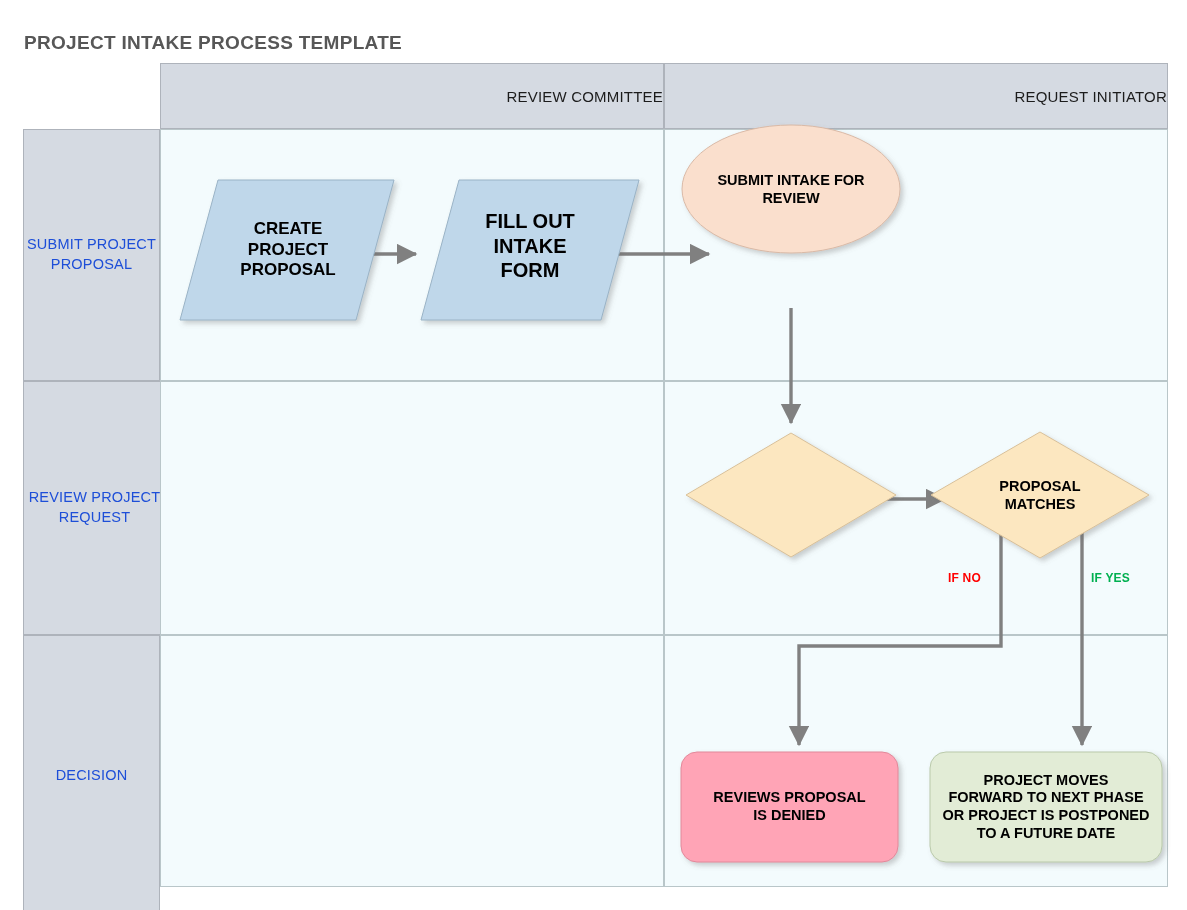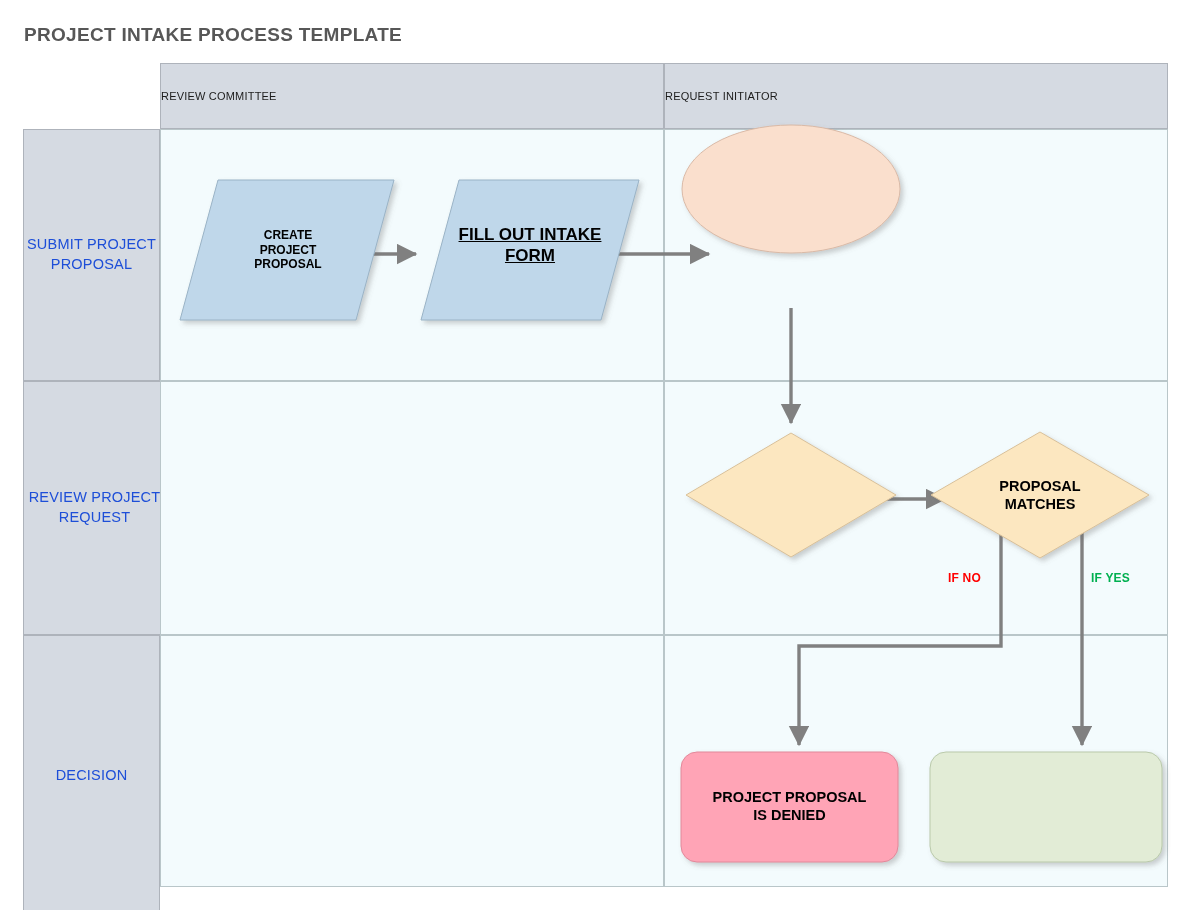--- a/index.html
+++ b/index.html
@@ -10,21 +10,21 @@
   body {
     width: 1187px;
     height: 910px;
     font-family: "Liberation Sans", sans-serif;
     position: relative;
     overflow: hidden;
   }
   #page-title {
     position: absolute;
     left: 24px;
-    top: 24px;
+    top: 32px;
     font-size: 19px;
     font-weight: bold;
     letter-spacing: 0.3px;
     color: #575757;
   }
   #diagram {
     position: absolute;
     left: 23px;
     top: 63px;
     width: 1145px;
@@ -39,22 +39,22 @@
     overflow: visible;
   }
   
   .lane-header {
     position: absolute;
     background: #d5dae2;
     border: 1px solid #aeb3bb;
     box-sizing: border-box;
     display: flex;
     align-items: center;
-    justify-content: flex-start;
-    font-size: 11px;
+    justify-content: flex-end;
+    font-size: 15px;
     color: #1c1c1c;
     letter-spacing: 0.2px;
   }
   .row-header {
     position: absolute;
     background: #d5dae2;
     border: 1px solid #aeb3bb;
     box-sizing: border-box;
     display: flex;
     align-items: center;
@@ -151,32 +151,38 @@
       <polygon points="195,117 371,117 333,257 157,257" fill="#bfd7ea" stroke="#9ab3c6" stroke-width="1"></polygon>
       <polygon points="436,117 616,117 578,257 398,257" fill="#bfd7ea" stroke="#9ab3c6" stroke-width="1"></polygon>
       <ellipse cx="768" cy="126" rx="109" ry="64" fill="#fadfcd" stroke="#d9b9a6" stroke-width="1"></ellipse>
       <polygon points="768,370 873,432 768,494 663,432" fill="#fce7c0" stroke="#d8c09a" stroke-width="1"></polygon>
       <polygon points="1017,369 1126,432 1017,495 908,432" fill="#fce7c0" stroke="#d8c09a" stroke-width="1"></polygon>
       <rect x="658" y="689" width="217" height="110" rx="16" ry="16" fill="#ffa4b6" stroke="#e2889a" stroke-width="1"></rect>
       <rect x="907" y="689" width="232" height="110" rx="16" ry="16" fill="#e2ecd6" stroke="#b9c9aa" stroke-width="1"></rect>
     </g>
   </svg>
 
-  <div class="node-label" style="left:195px; top:140px; width:140px; height:94px; font-size:12px;">CREATE
+  <div class="node-label" style="left:195px; top:140px; width:140px; height:94px; font-size:17px;">CREATE
 PROJECT
 PROPOSAL</div>
 
-  <div class="node-label" style="left:432px; top:150px; width:150px; height:66px; font-size:17px;text-decoration:underline;">FILL OUT INTAKE
+  <div class="node-label" style="left:432px; top:150px; width:150px; height:66px; font-size:20px;">FILL OUT INTAKE
 FORM</div>
 
+  <div class="node-label" style="left:663px; top:96px; width:210px; height:62px; font-size:14.5px;">SUBMIT INTAKE FOR
+REVIEW</div>
 
 
   <div class="node-label" style="left:942px; top:404px; width:150px; height:58px; font-size:14.5px;">PROPOSAL
 MATCHES</div>
 
-  <div class="node-label" style="left:658px; top:716px; width:217px; height:56px; font-size:14.5px;">PROJECT PROPOSAL
+  <div class="node-label" style="left:658px; top:716px; width:217px; height:56px; font-size:14.5px;">REVIEWS PROPOSAL
 IS DENIED</div>
 
+  <div class="node-label" style="left:905px; top:700px; width:236px; height:88px; font-size:14.5px;">PROJECT MOVES
+FORWARD TO NEXT PHASE
+OR PROJECT IS POSTPONED
+TO A FUTURE DATE</div>
 
   <div class="edge-label" style="left:925px; top:508px; color:#ff0000;">IF NO</div>
   <div class="edge-label" style="left:1068px; top:508px; color:#00b050;">IF YES</div>
 
 </div>
 
 </body></html>

